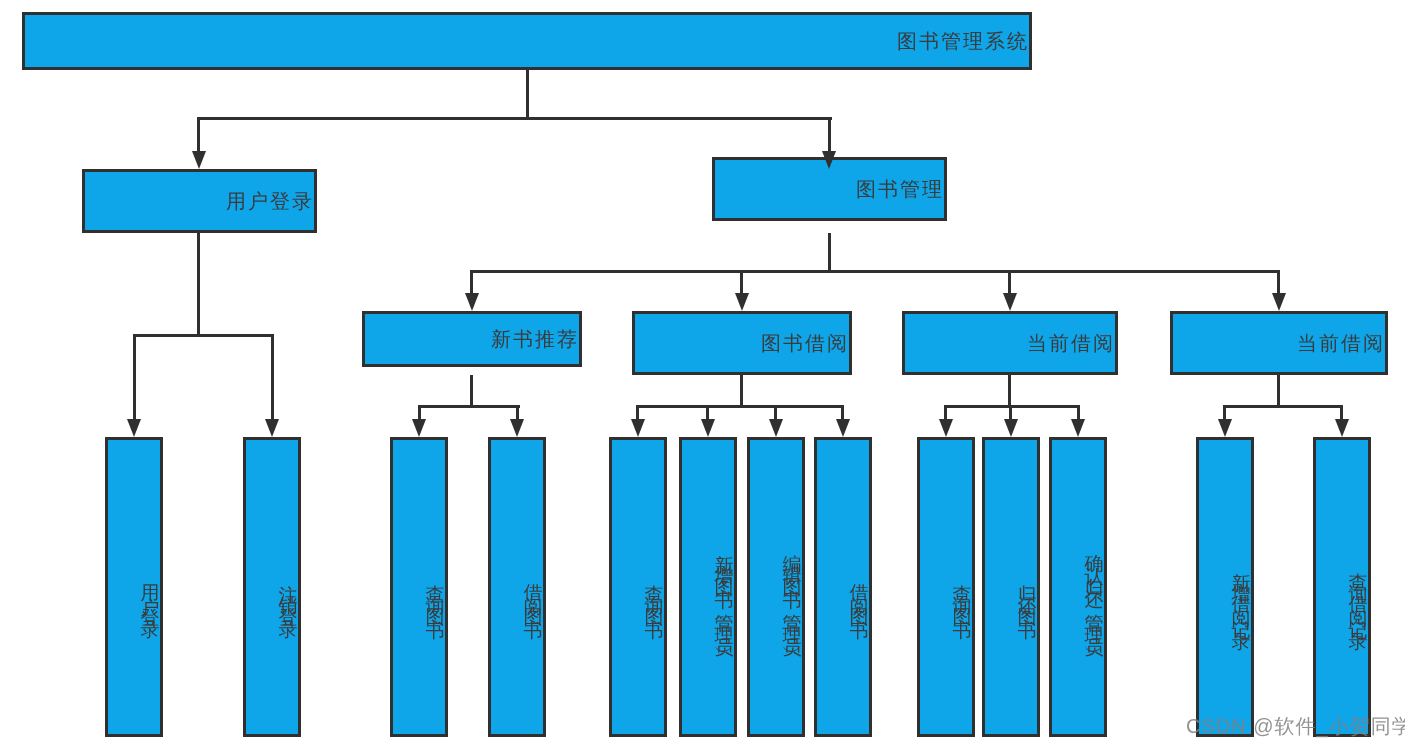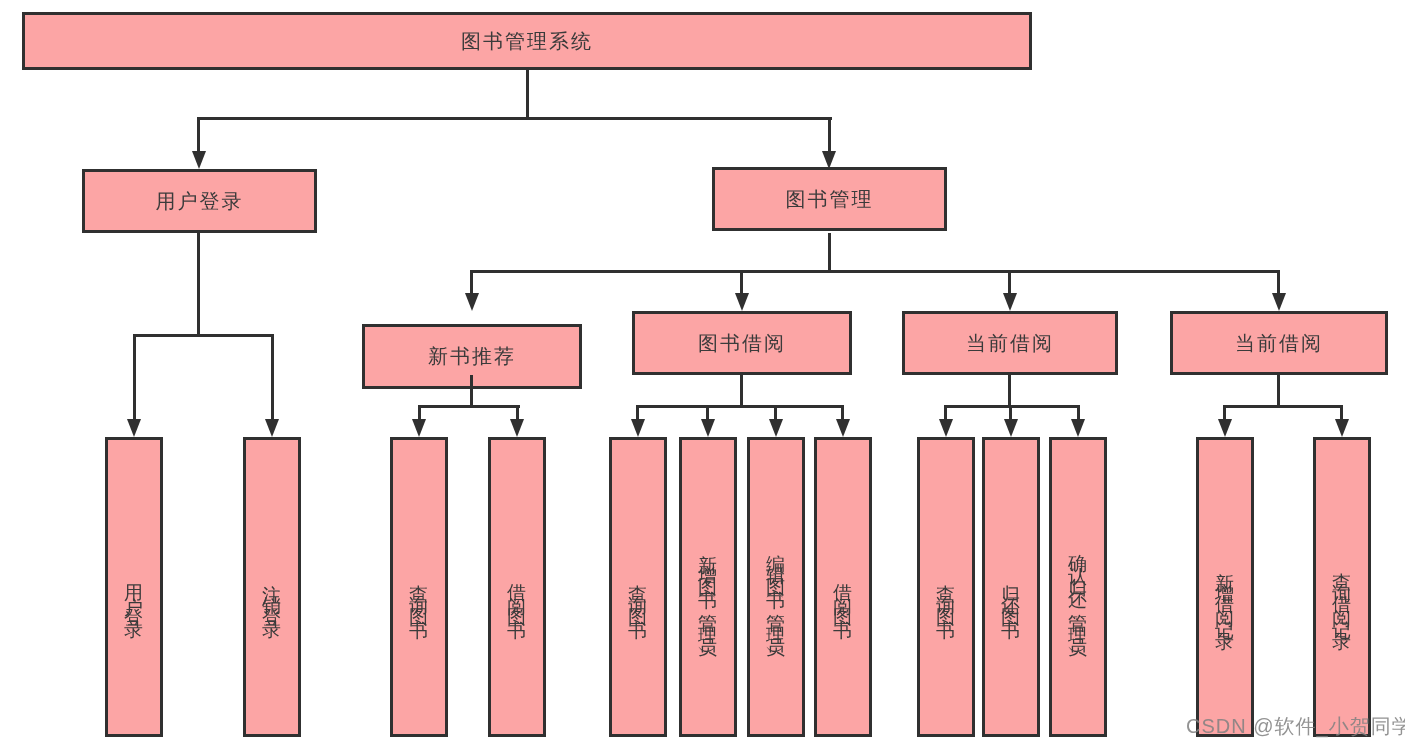--- a/index.html
+++ b/index.html
@@ -2,22 +2,22 @@
 <html><head>
 <meta charset="utf-8">
 <style>
   html,body { margin:0; padding:0; background:#ffffff; }
   .stage {
     position:relative; width:1405px; height:747px; background:#ffffff;
     font-family:"Liberation Sans","DejaVu Sans",sans-serif; overflow:hidden;
   }
   .box {
     position:absolute; box-sizing:border-box;
-    border:3px solid #303030; background:#fca5a5;
-    display:flex; align-items:center; justify-content:center;
+    border:3px solid #303030; background:#0ea5e9;
+    display:flex; align-items:center; justify-content:flex-end;
     color:#3b3b3b;
   }
   .hbox { font-size:20px; letter-spacing:2px; }
   .vbox .vtext {
     writing-mode:vertical-rl; text-orientation:mixed;
     font-size:19px; letter-spacing:12px; line-height:1;
     padding-top:12px; 
   }
   .line { position:absolute; background:#303030; }
   .arrow {
@@ -36,25 +36,25 @@
 
 <div class="stage">
 
   <div class="box hbox" style="left:22px;top:12px;width:1010px;height:58px">
     <span>图书管理系统</span>
   </div>
 
   <div class="box hbox" style="left:82px;top:169px;width:235px;height:64px">
     <span>用户登录</span>
   </div>
-  <div class="box hbox" style="left:712px;top:167px;width:235px;height:64px">
+  <div class="box hbox" style="left:712px;top:157px;width:235px;height:64px">
     <span>图书管理</span>
   </div>
 
-  <div class="box hbox" style="left:362px;top:324px;width:220px;height:65px">
+  <div class="box hbox" style="left:362px;top:311px;width:220px;height:56px">
     <span>新书推荐</span>
   </div>
   <div class="box hbox" style="left:902px;top:311px;width:216px;height:64px">
     <span>当前借阅</span>
   </div>
   <div class="box hbox" style="left:632px;top:311px;width:220px;height:64px">
     <span>图书借阅</span>
   </div>
   <div class="box hbox" style="left:1170px;top:311px;width:218px;height:64px">
     <span>当前借阅</span>

